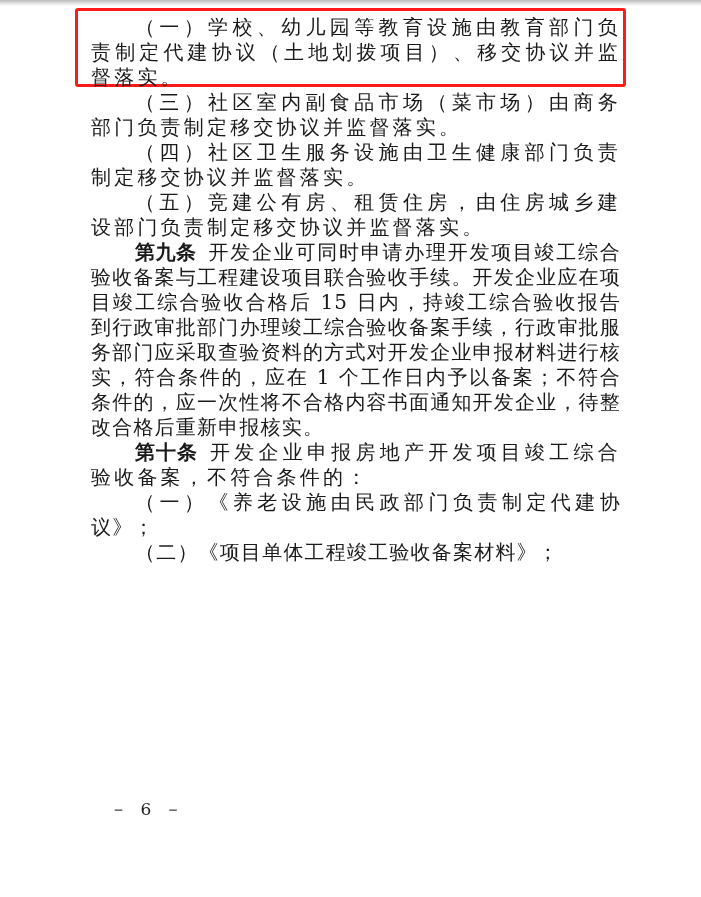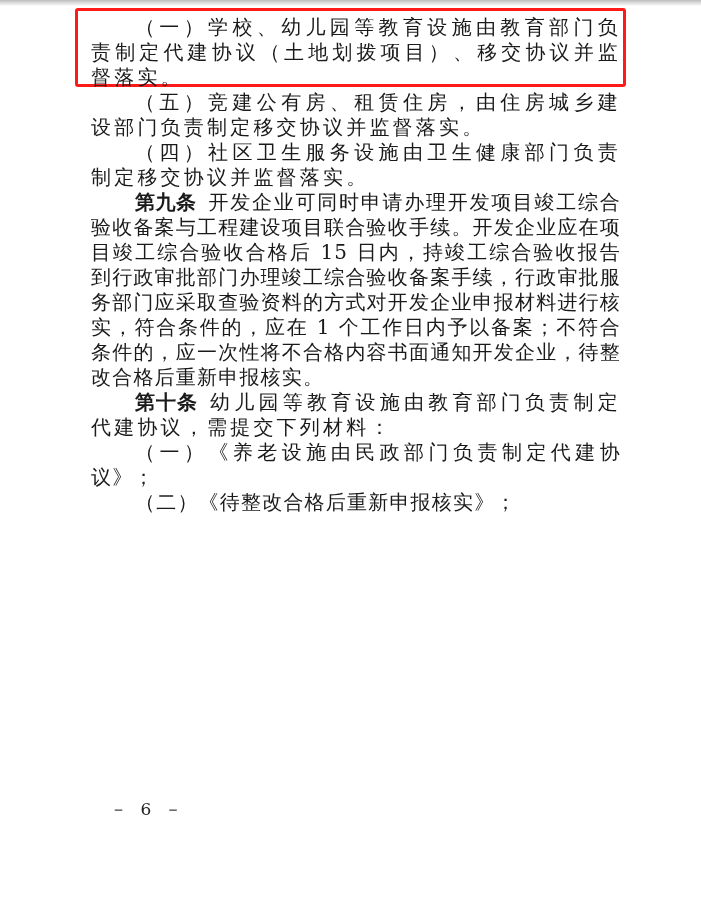--- a/index.html
+++ b/index.html
@@ -34,28 +34,29 @@
   </style>
 </head>
 <body>
 
 <div class="top-shadow"></div>
 
 <div class="highlight-box"></div>
 
 <div class="page">
   <p class="para">（一）学校、幼儿园等教育设施由教育部门负责制定代建协议（土地划拨项目）、移交协议并监督落实。</p>
+  <p class="para">（三）社区室内副食品市场（菜市场）由商务部门负责制定移交协议并监督落实。</p>
+  <p class="para">（四）社区卫生服务设施由卫生健康部门负责制定移交协议并监督落实。</p>
   <p class="para">（五）竞建公有房、租赁住房，由住房城乡建设部门负责制定移交协议并监督落实。</p>
-  <p class="para">（四）社区卫生服务设施由卫生健康部门负责制定移交协议并监督落实。</p>
 
   <p class="para tight">
     <span class="article-head">第九条</span><span>开发企业可同时申请办理开发项目竣工综合验收备案与工程建设项目联合验收手续。开发企业应在项目竣工综合验收合格后 15 日内，持竣工综合验收报告到行政审批部门办理竣工综合验收备案手续，行政审批服务部门应采取查验资料的方式对开发企业申报材料进行核实，符合条件的，应在 1 个工作日内予以备案；不符合条件的，应一次性将不合格内容书面通知开发企业，待整改合格后重新申报核实。</span>
   </p>
 
   <p class="para">
-    <span class="article-head">第十条</span><span>幼儿园等教育设施由教育部门负责制定代建协议，需提交下列材料：</span>
+    <span class="article-head">第十条</span><span>开发企业申报房地产开发项目竣工综合验收备案，不符合条件的：</span>
   </p>
 
   <p class="para tight">（一）《养老设施由民政部门负责制定代建协议》；</p>
-  <p class="para tight">（二）《待整改合格后重新申报核实》；</p>
+  <p class="para tight">（二）《项目单体工程竣工验收备案材料》；</p>
 </div>
 
 <div class="page-number">－ 6 －</div>
 
 </body></html>

